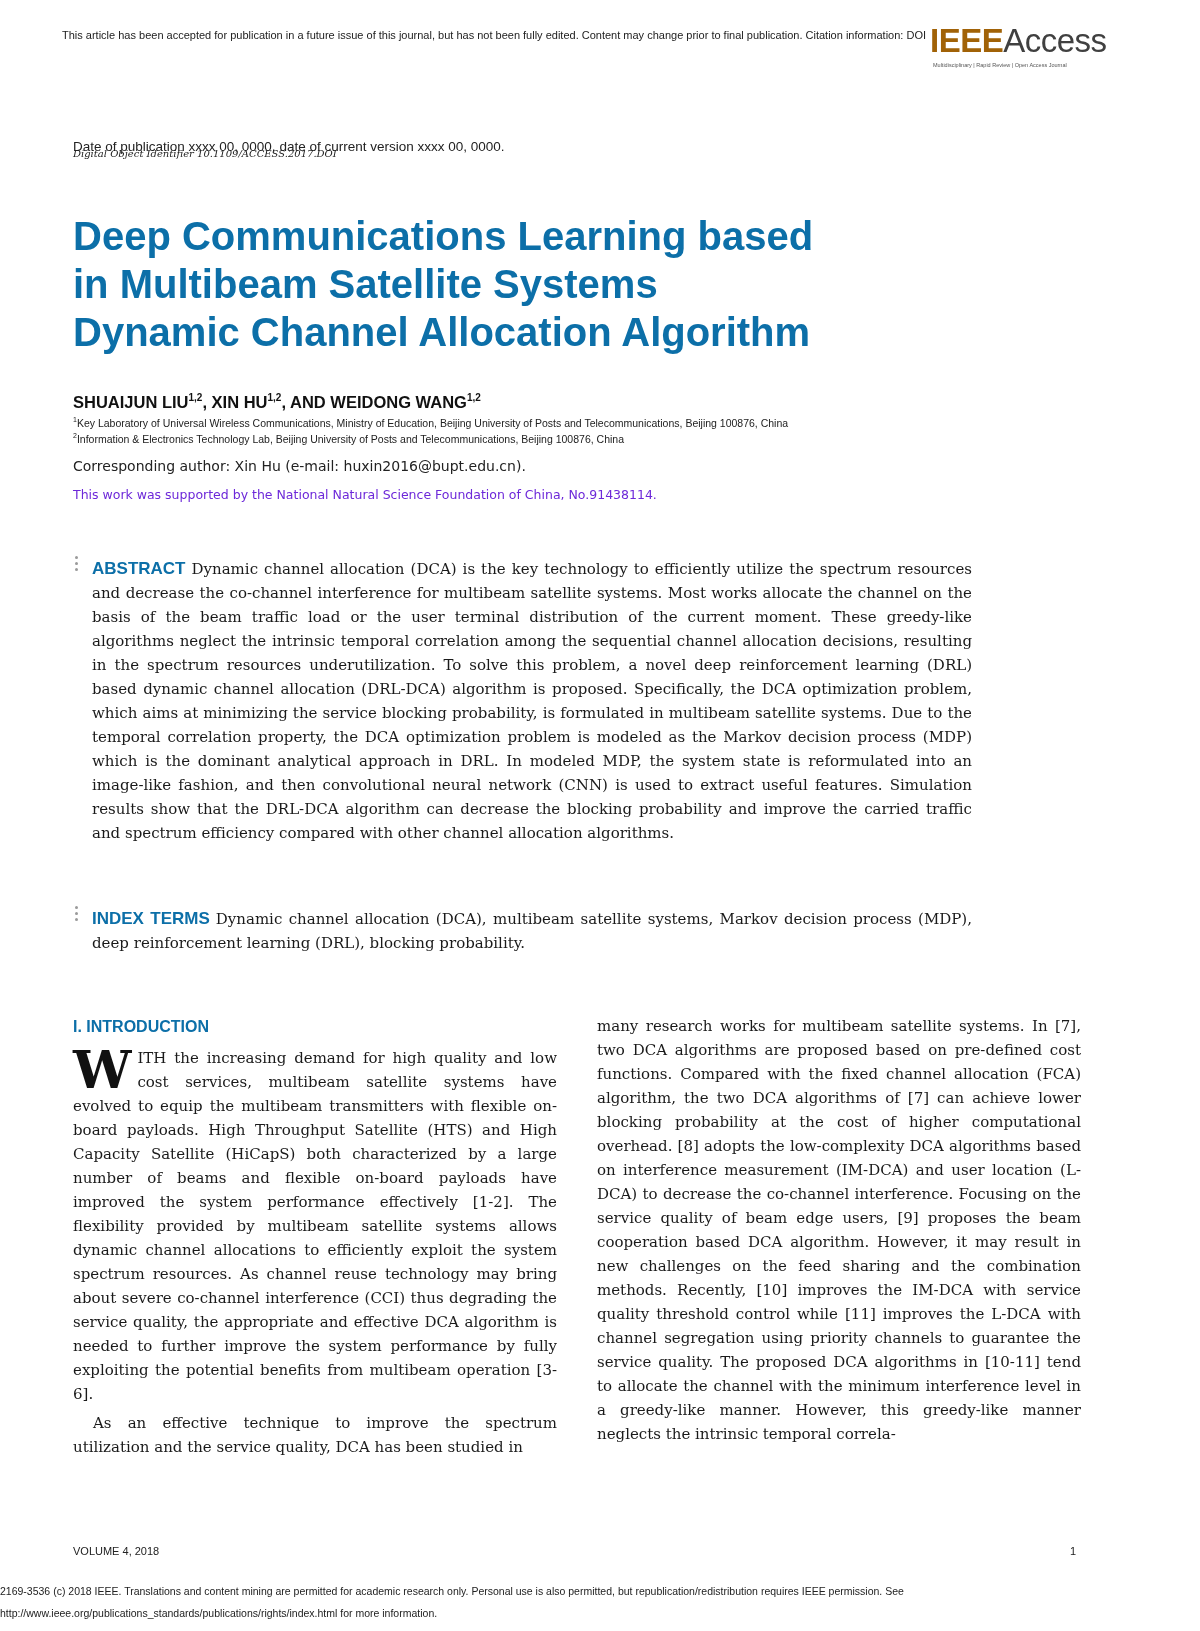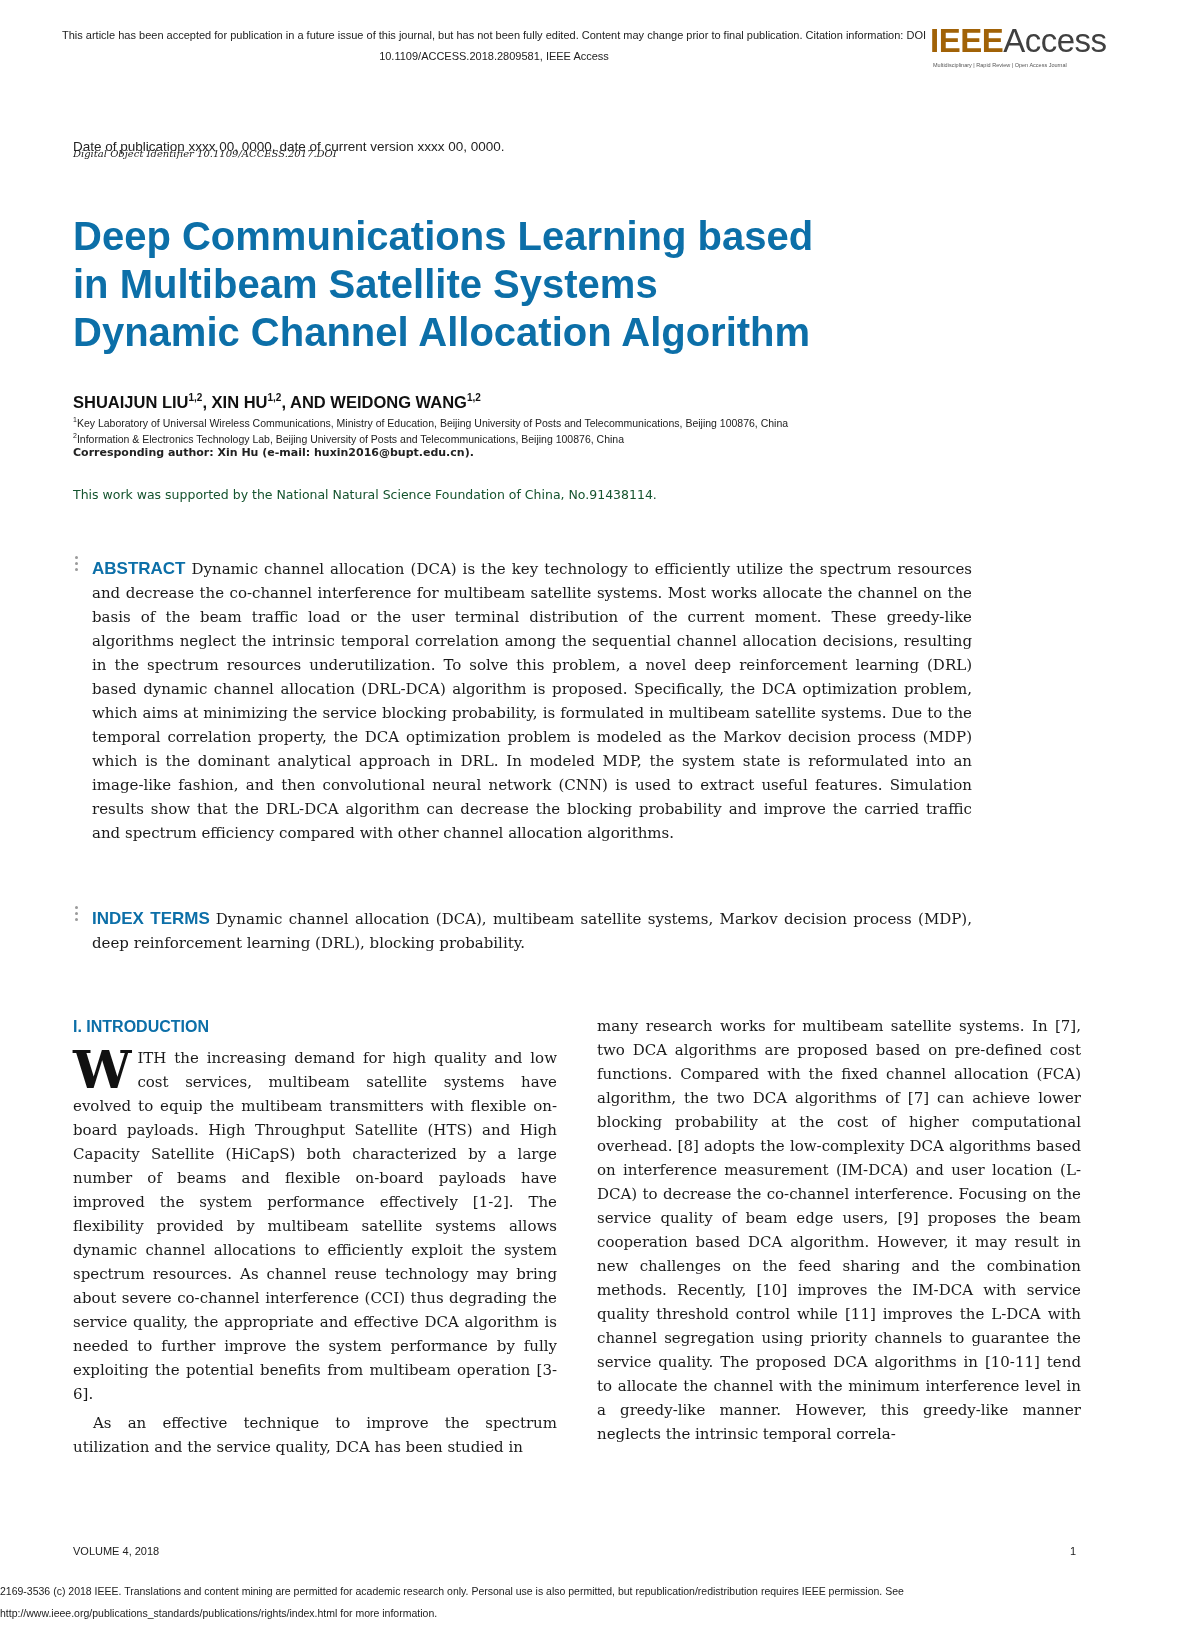--- a/index.html
+++ b/index.html
@@ -11,41 +11,40 @@
   .logo-main b { font-weight:bold; color:#a16207;margin-top:18px; }
   .logo-main span.thin { font-weight:normal; color:#404040; font-style:normal; }
   .logo-tag { font-family:"Liberation Sans", sans-serif; font-size:5.5px; color:#555; white-space:nowrap; margin-top:2px; margin-left:3px; }
   .pubdate { left:73px; top:120px; font-family:"Liberation Sans", sans-serif; font-size:13.5px; color:#222;margin-top:19px; }
   .doi { left:73px; top:148px; font-family:"DejaVu Serif", serif; font-style:italic; font-size:10px; color:#222; }
   .title { left:73px; top:212px; width:900px; font-family:"Liberation Sans", sans-serif; font-weight:bold; font-size:40px; line-height:48px; color:#0c6fa8; }
   .authors { left:73px; top:392px; font-family:"Liberation Sans", sans-serif; font-weight:bold; font-size:16.5px; color:#111; }
   .authors sup { font-size:10px; font-weight:bold; }
   .affil { left:73px; font-family:"Liberation Sans", sans-serif; font-size:10.5px; color:#222; white-space:nowrap; }
   .affil sup { font-size:7px; }
-  .corr { left:73px; top:446px; font-family:"DejaVu Sans", sans-serif; font-size:11px; color:#222;font-weight:bold; }
-  .support { left:73px; top:487px; font-family:"DejaVu Sans", sans-serif; font-size:12.5px; color:#14532d; }
+  .corr { left:73px; top:458px; font-family:"DejaVu Sans", sans-serif; font-size:14px; color:#222; }
+  .support { left:73px; top:487px; font-family:"DejaVu Sans", sans-serif; font-size:12.5px; color:#6d28d9; }
   .block { left:92px; width:880px; font-family:"DejaVu Serif", serif; font-size:15px; line-height:24px; text-align:justify; color:#1a1a1a; }
   .kw { font-family:"Liberation Sans", sans-serif; font-weight:bold; color:#0c6fa8; font-size:17px; margin-right:6px; }
   .dots { position:absolute; left:75px; width:4px; }
   .dots i { display:block; width:3px; height:3px; border-radius:50%; background:#9a9a9a; margin-bottom:3px; }
   .sec-head { left:73px; top:1018px; font-family:"Liberation Sans", sans-serif; font-weight:bold; font-size:16px; color:#0c6fa8; }
   .col { width:484px; font-family:"DejaVu Serif", serif; font-size:15px; line-height:24px; text-align:justify; color:#1a1a1a; }
   .col p { margin:0; }
   .col p.indent { text-indent:20px; margin-top:5px; }
   .dropcap { float:left; font-family:"DejaVu Serif", serif; font-weight:bold; font-size:52px; line-height:44px; margin:2px 6px 0 0; color:#111; }
   .vol { left:73px; top:1545px; font-family:"Liberation Sans", sans-serif; font-size:11px; color:#222; }
   .pagenum { left:1070px; top:1545px; font-family:"Liberation Sans", sans-serif; font-size:11px; color:#222; }
   .footer { left:0; width:1200px; top:1580px; font-family:"Liberation Sans", sans-serif; font-size:10.5px; color:#222; line-height:22px; }
 </style>
 </head>
 <body>
 
 <div class="abs hdr-note">
   <div>This article has been accepted for publication in a future issue of this journal, but has not been fully edited. Content may change prior to final publication. Citation information: DOI</div>
-  <div>10.1109/ACCESS.2018.2809581, IEEE Access</div>
 </div>
 
 <div class="abs logo">
   <div class="logo-main"><b>IEEE</b><span class="thin">Access</span></div>
   <div class="logo-tag">Multidisciplinary  |  Rapid Review  |  Open Access Journal</div>
 </div>
 
 <div class="abs pubdate">Date of publication xxxx 00, 0000, date of current version xxxx 00, 0000.</div>
 <div class="abs doi">Digital Object Identifier 10.1109/ACCESS.2017.DOI</div>
 

